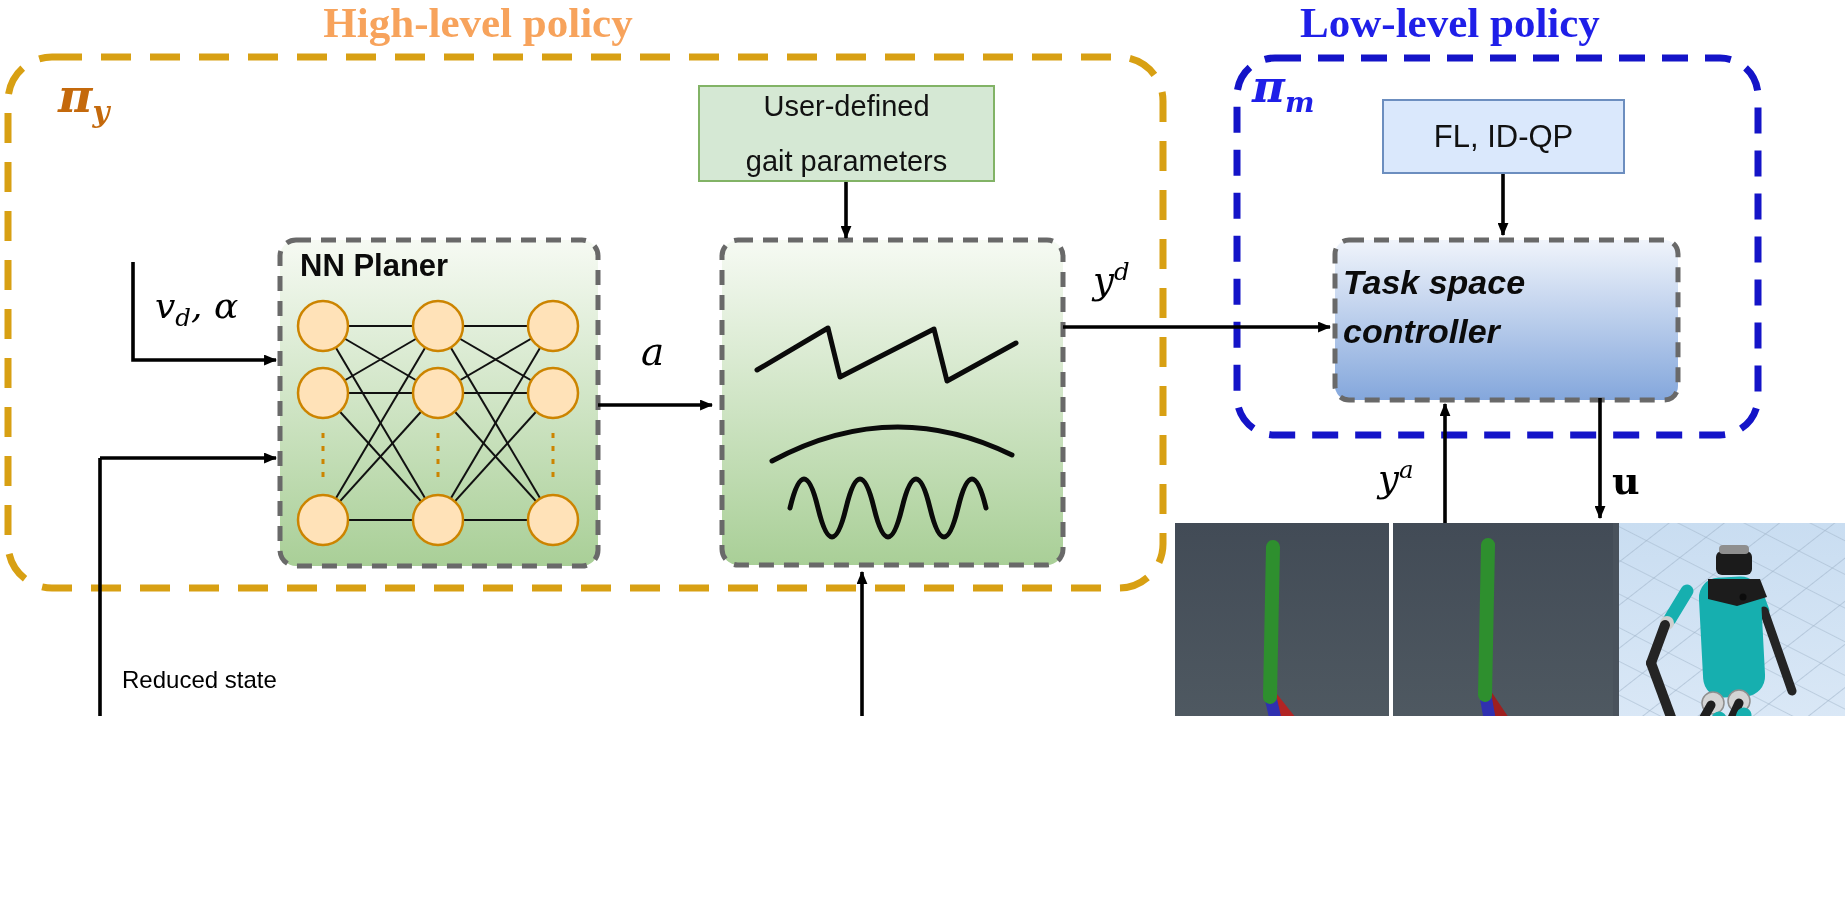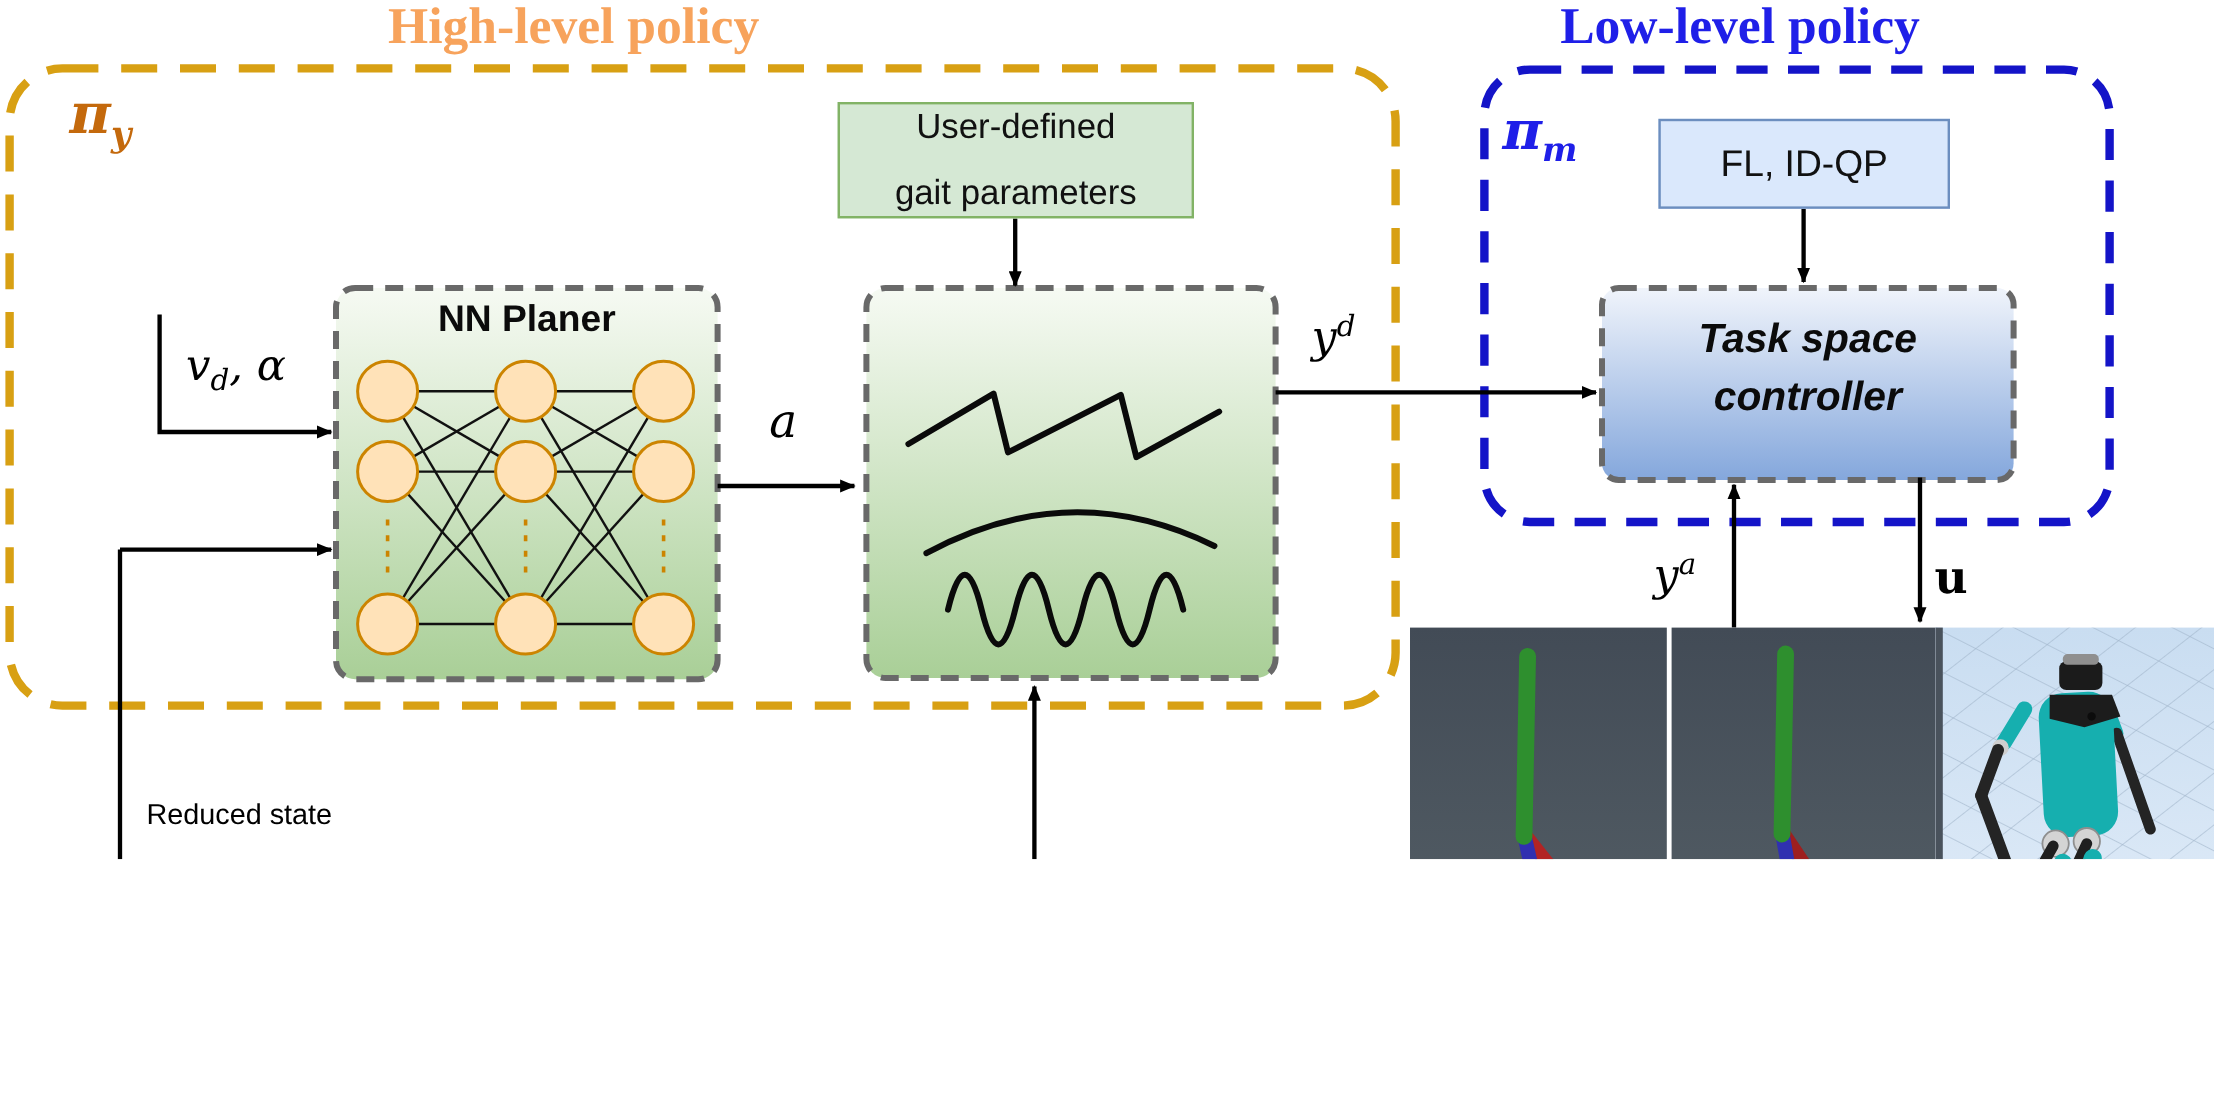--- a/index.html
+++ b/index.html
@@ -25,21 +25,21 @@
   .pi-m{color:var(--c-pi_m,#1F1FE8);font-size:45px;}
 
   .green-box{background:var(--c-green_box_fill,#D5E8D4);
              border:2px solid var(--c-green_box_border,#82B366);
              color:#111;text-align:center;display:flex;flex-direction:column;
              justify-content:space-between;font-size:29px;line-height:1.32;}
   .blue-box{background:var(--c-blue_box_fill,#DAE8FC);
             border:2px solid var(--c-blue_box_border,#6C8EBF);
             color:#111;text-align:left;display:flex;align-items:center;
             justify-content:center;font-size:31px;}
-  .module-title{font-weight:bold;color:#0b0b0b;text-align:center;}
+  .module-title{font-weight:bold;color:#0b0b0b;}
   .math{font-family:"DejaVu Serif",serif;font-style:italic;color:#000;line-height:1;}
   .math sub{font-size:68%;font-style:italic;}
   .math sup{font-size:66%;font-style:italic;}
   .plain-label{color:#000;font-size:24px;}
 </style>
 </head>
 <body>
 
 <div class="canvas">
 
@@ -219,21 +219,21 @@
         <line x1="108" y1="340" x2="172" y2="312" stroke="#2ca02c"></line>
         <line x1="108" y1="340" x2="158" y2="385" stroke="#d62728"></line>
       </g>
     </g>
   </svg>
 
   <div class="abs region-title hl" style="left:228px;top:-2px;width:500px;">High-level policy</div>
   <div class="abs region-title ll" style="left:1230px;top:-2px;width:440px;">Low-level policy</div>
 
   <div class="abs pi-label pi-y" style="left:58px;top:72px;"><span>π</span><sub>y</sub></div>
-  <div class="abs pi-label pi-m" style="left:1252px;top:86px;"><span>π</span><sub>m</sub></div>
+  <div class="abs pi-label pi-m" style="left:1252px;top:64px;"><span>π</span><sub>m</sub></div>
 
   <div class="abs green-box" style="left:698px;top:85px;width:293px;height:93px;">
     <span>User-defined</span>
     <span>gait parameters</span>
   </div>
   <div class="abs blue-box" style="left:1382px;top:99px;width:239px;height:71px;">
     <span>FL, ID-QP</span>
   </div>
 
   <div class="abs module-title" style="left:300px;top:248px;width:278px;font-size:31px;">NN Planer</div>

